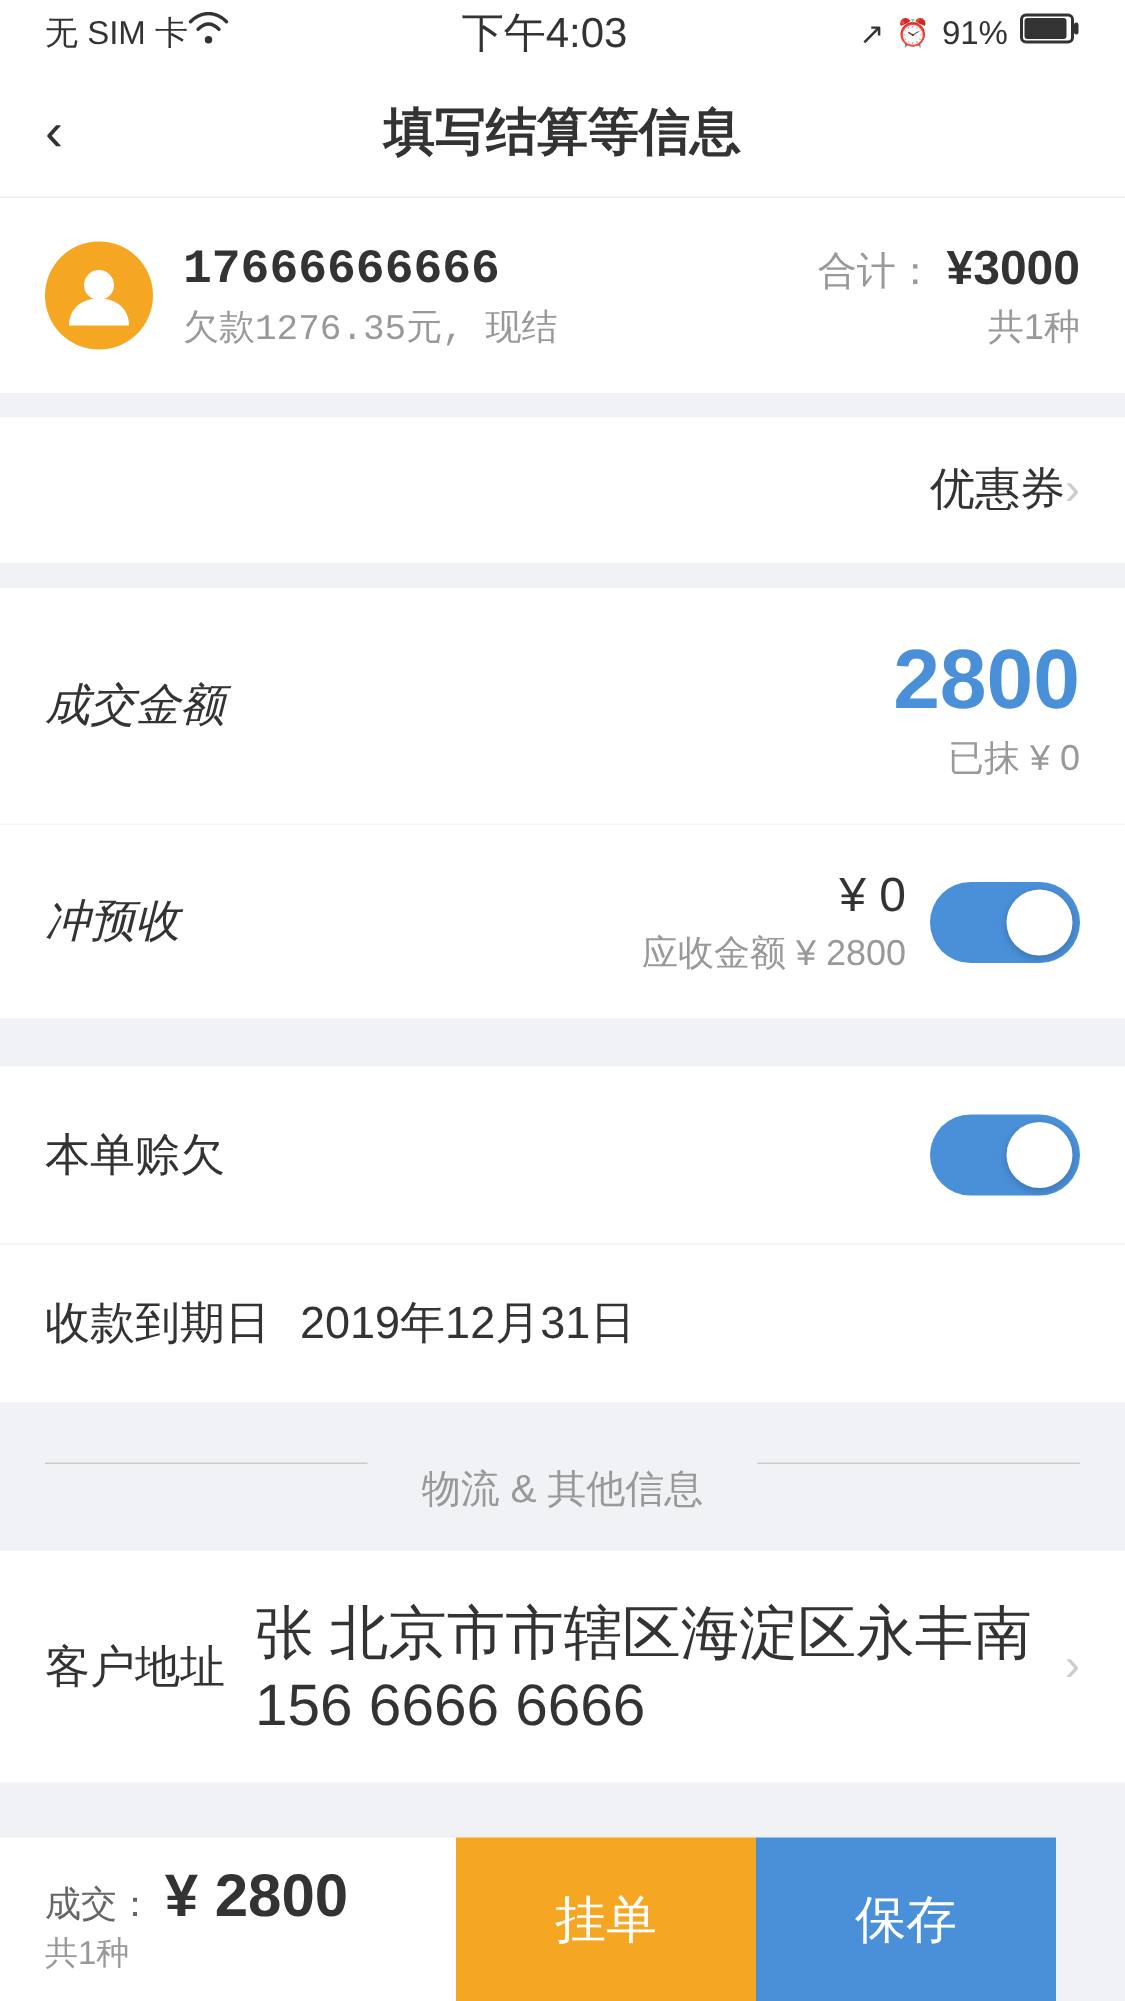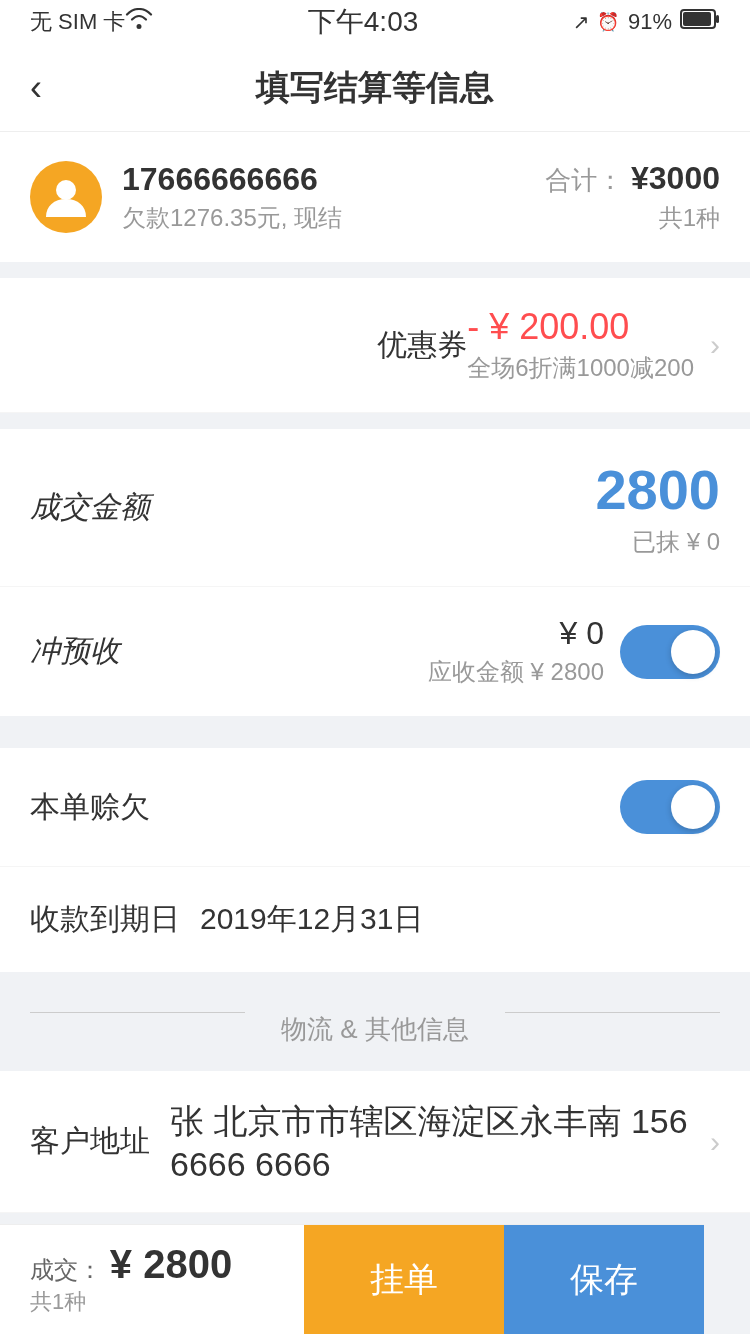--- a/index.html
+++ b/index.html
@@ -63,20 +63,21 @@
       padding: 28px 30px;
       display: flex;
       align-items: center;
       justify-content: space-between;
       margin-bottom: 16px;
     }
     .customer-left {
       display: flex;
       align-items: center;
       gap: 20px;
+      font-family: Liberation Mono, monospace;
     }
     .avatar {
       width: 72px;
       height: 72px;
       border-radius: 50%;
       background: #f5a623;
       display: flex;
       align-items: center;
       justify-content: center;
       flex-shrink: 0;
@@ -308,21 +309,21 @@
       padding: 28px 30px;
       gap: 20px;
       border-bottom: 1px solid #f5f5f5;
     }
     .address-label {
       font-size: 30px;
       color: #333;
       flex-shrink: 0;
     }
     .address-value {
-      font-size: 34px;
+      font-size: 39px;
       color: #333;
       flex: 1;
     }
 
     
     .bottom-bar {
       position: fixed;
       bottom: 0;
       width: 704px;
       height: 110px;
@@ -427,24 +428,20 @@
         <span class="total-label">合计：</span>
         <span class="total-value">¥3000</span>
       </div>
       <div class="total-count">共1种</div>
     </div>
   </div>
 
   <div class="row">
     <span class="row-label">优惠券</span>
     <div class="row-right">
-      <div>
-        <div class="discount-amount">- ¥ 200.00</div>
-        <div class="discount-desc">全场6折满1000减200</div>
-      </div>
       <span class="chevron-icon">›</span>
     </div>
   </div>
 
   <div class="separator"></div>
 
   <div class="amount-section">
     <div class="amount-row">
       <span class="amount-label">成交金额</span>
       <div>

